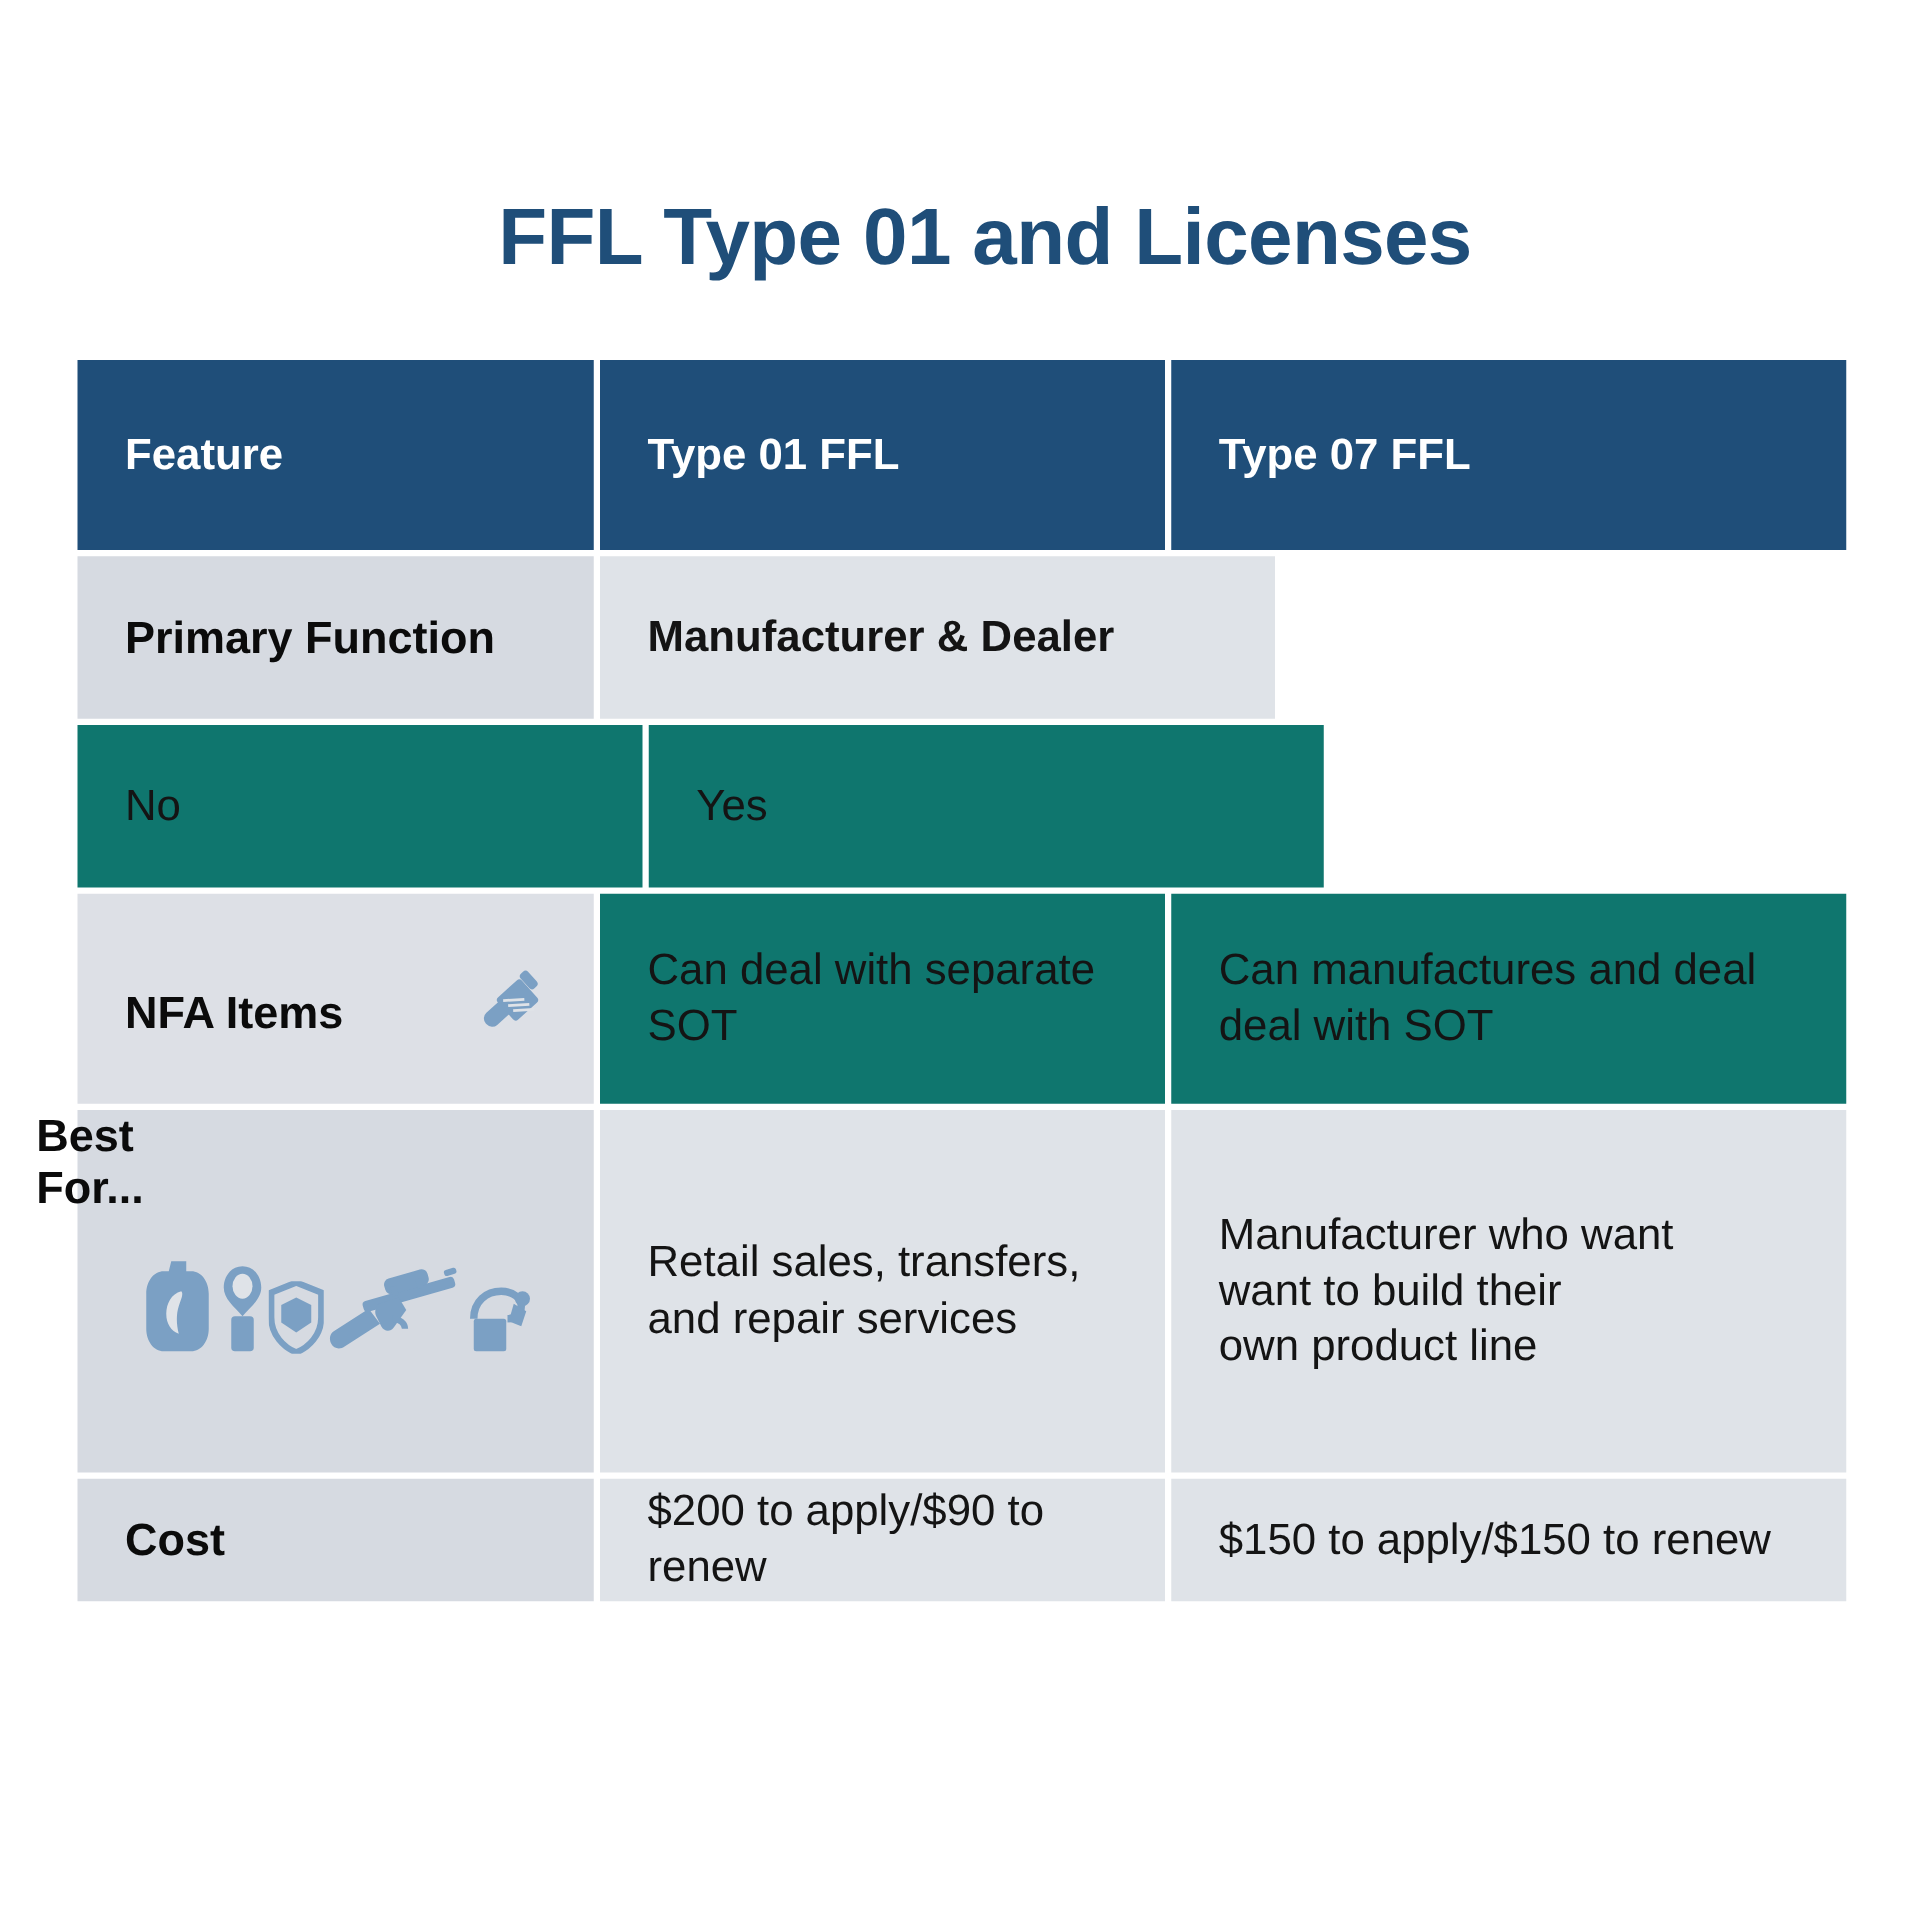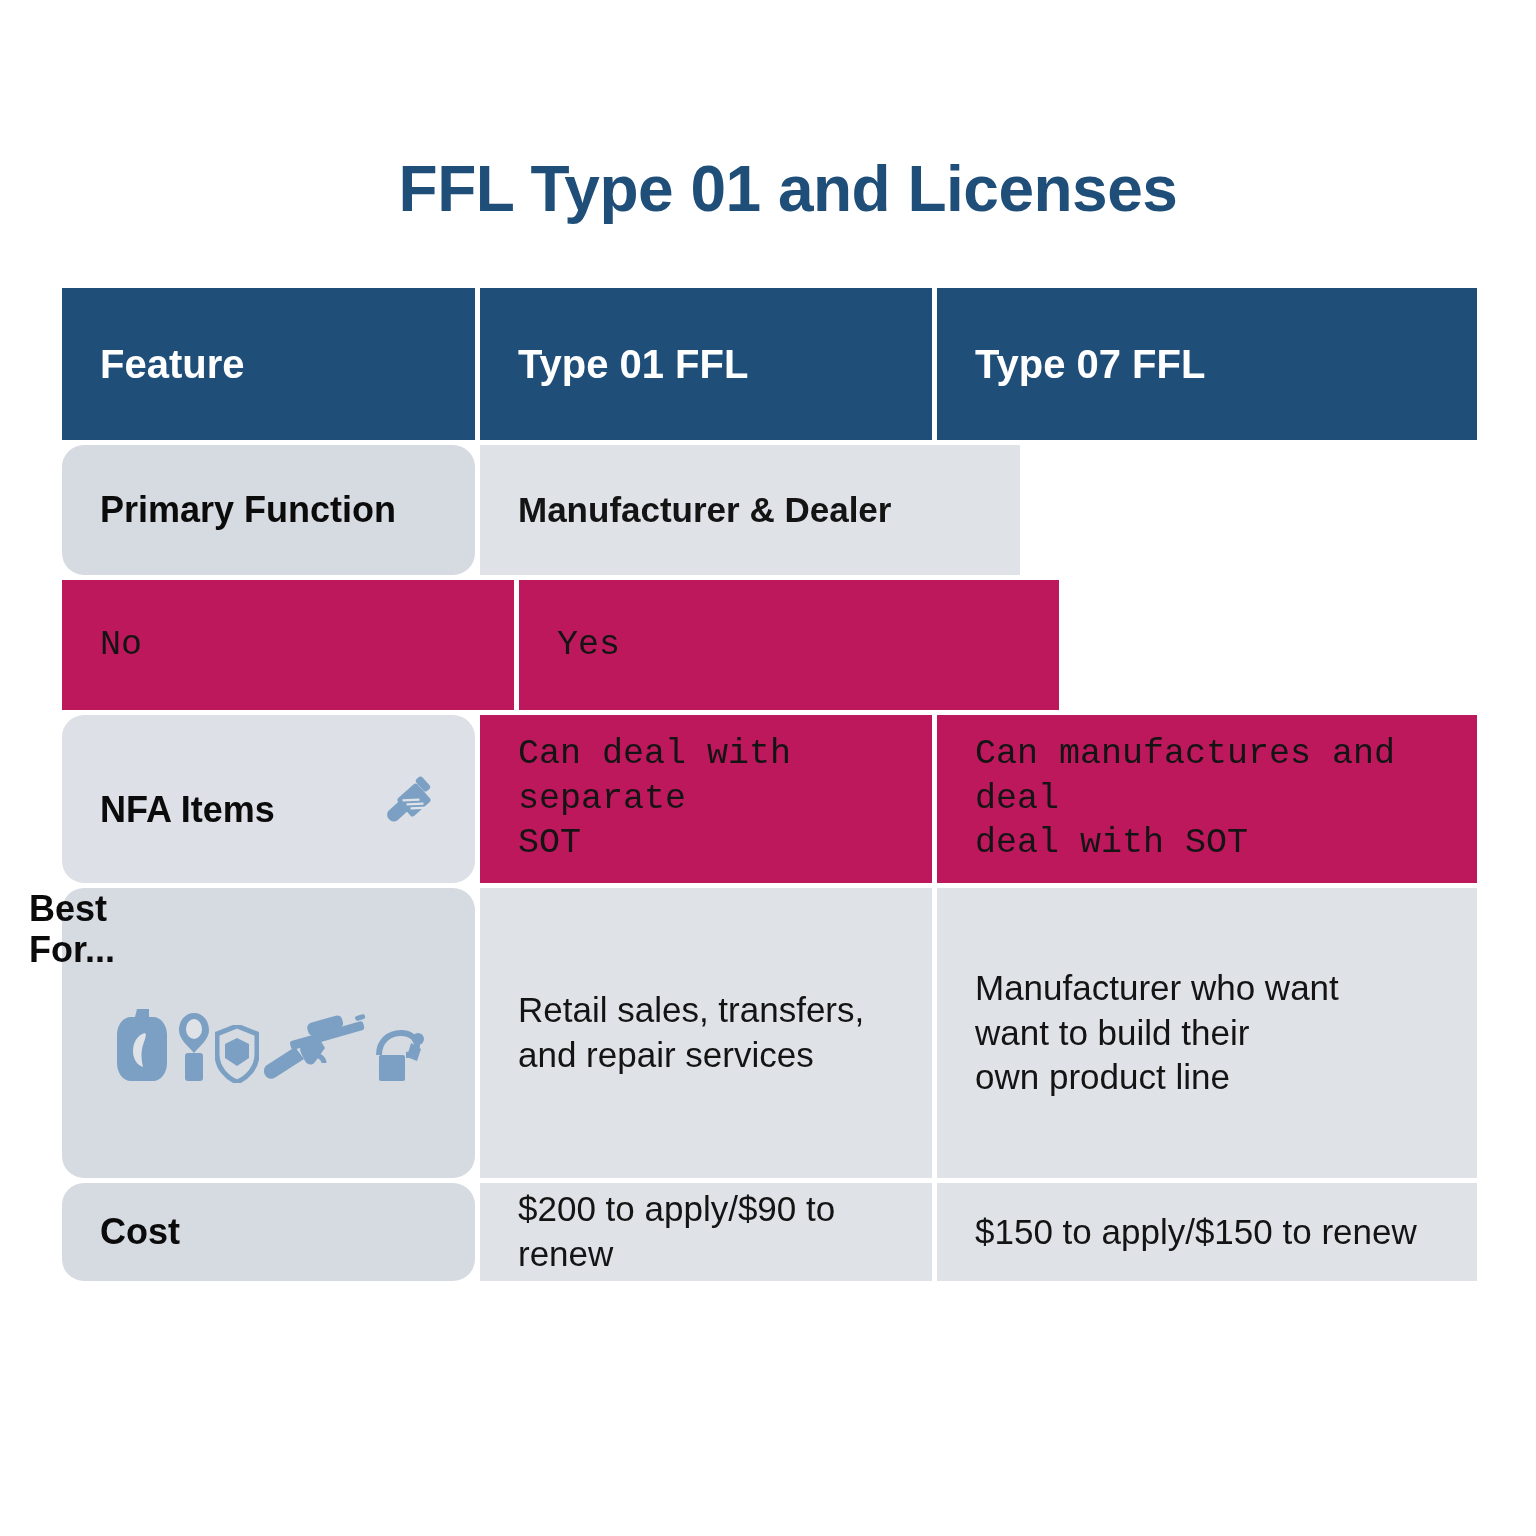--- a/index.html
+++ b/index.html
@@ -66,33 +66,33 @@
   .col-v2      { width: 540px; flex: 0 0 540px; }
 
   
   .row-header .cell {
     background: #1f4e79;
     height: 152px;
     justify-content: center;
   }
   .header-text {
     color: #ffffff;
-    font-size: 40px;
+    font-size: 35px;
     font-weight: bold;
     line-height: 1.1;
   }
 
   
-  .row-body .cell.col-feature { background: #d6dae1; border-radius: 22px; }
+  .row-body .cell.col-feature { background: #d6dae1; }
   .row-body .cell.col-v1,
   .row-body .cell.col-v2 { background: #dfe3e8; }
 
   .row-body.alt .cell.col-feature { background: #dde0e6; }
   .row-body.alt .cell.col-v1,
-  .row-body.alt .cell.col-v2 { background: #be185d; font-family: Liberation Mono, monospace; }
+  .row-body.alt .cell.col-v2 { background: #0f766e; }
 
   .row-1 .cell { height: 130px; }
   .row-2 .cell { height: 130px; }
   .row-3 .cell { height: 168px; }
   .row-4 .cell { height: 290px; }
   .row-5 .cell { height: 98px; }
 
   .feature-label {
     font-size: 36px;
     font-weight: bold;

